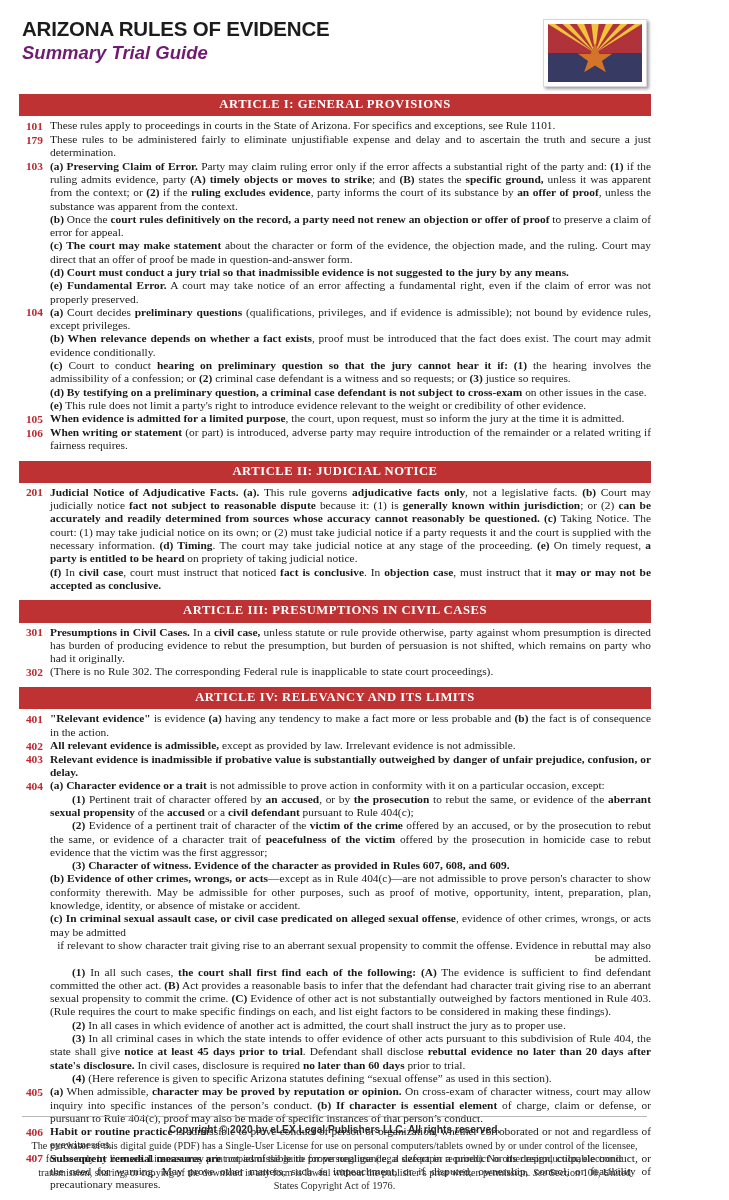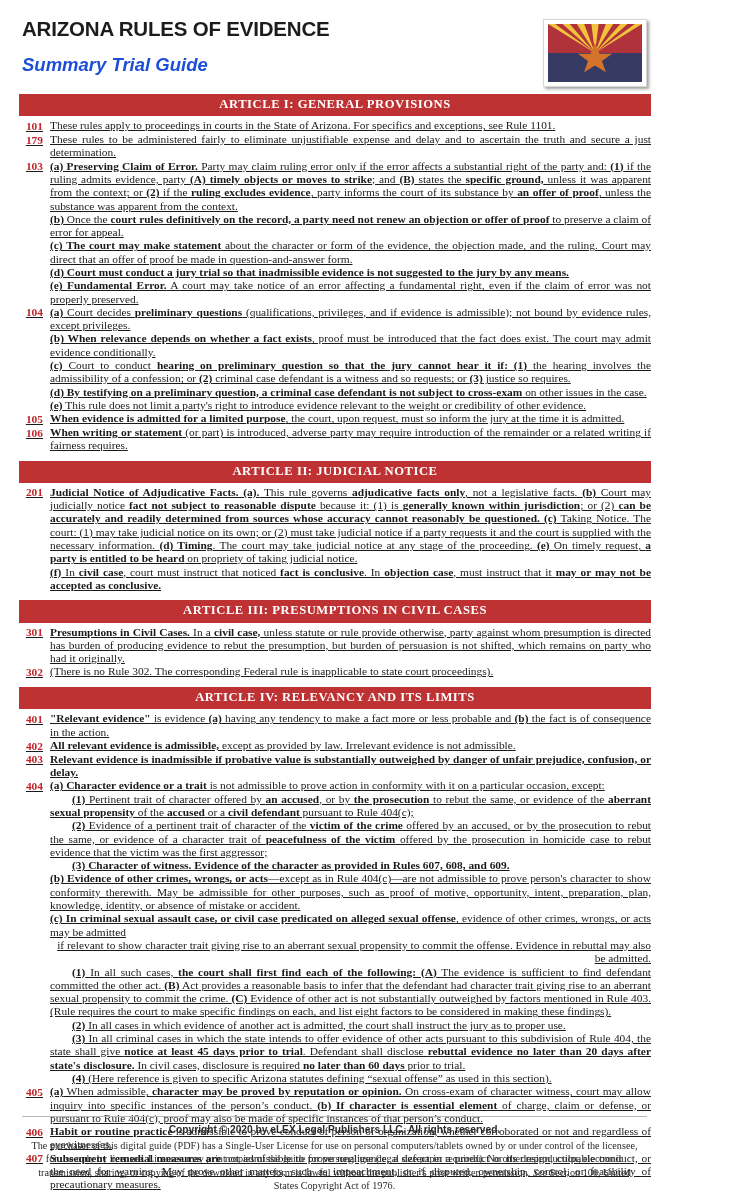--- a/index.html
+++ b/index.html
@@ -42,23 +42,23 @@
     letter-spacing: -0.2px;
     color: #1c1c1c;
     line-height: 1.12;
     white-space: nowrap;
   }
   .doc-subtitle {
     font-family: "Liberation Sans", "DejaVu Sans", sans-serif;
     font-weight: bold;
     font-style: italic;
     font-size: 18.5px;
-    color: #1d4ed8;
+    color: #701a75;
     line-height: 1.2;
-    margin-top: 13px;
+    margin-top: 1px;
   }
 
   
   .flag-wrap {
     width: 104px;
     height: 68px;
     margin-top: 3px;
     margin-right: 3px;
     box-shadow: 2px 2px 3px rgba(0,0,0,0.38);
     border: 1px solid #d8d8d8;
@@ -92,21 +92,20 @@
 
   
   .rules {
     margin: 0 18px 0 19px;
     padding-top: 3px;
   }
   .rule {
     display: flex;
     align-items: flex-start;
     margin-bottom: 0px;
-    text-decoration: underline;
   }
   .rule-num {
     color: #c0272d;
     font-weight: bold;
     font-size: 11.4px;
     line-height: 13.3px;
     width: 24px;
     min-width: 24px;
     text-align: right;
     padding-right: 7px;

